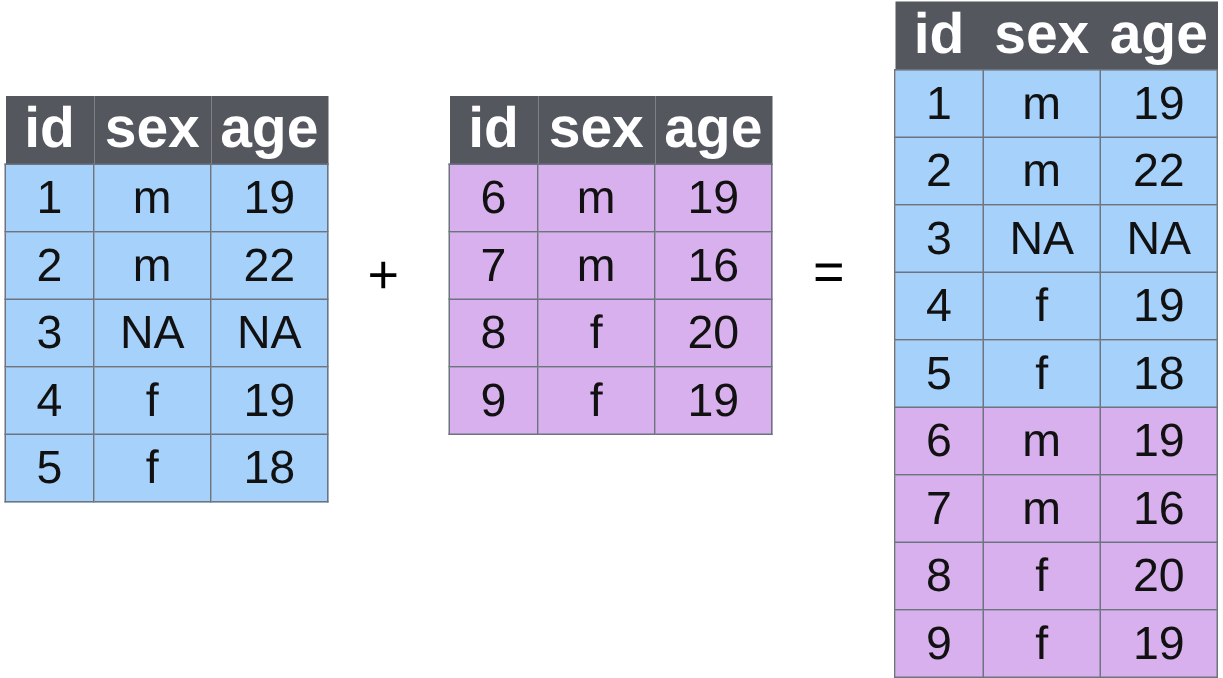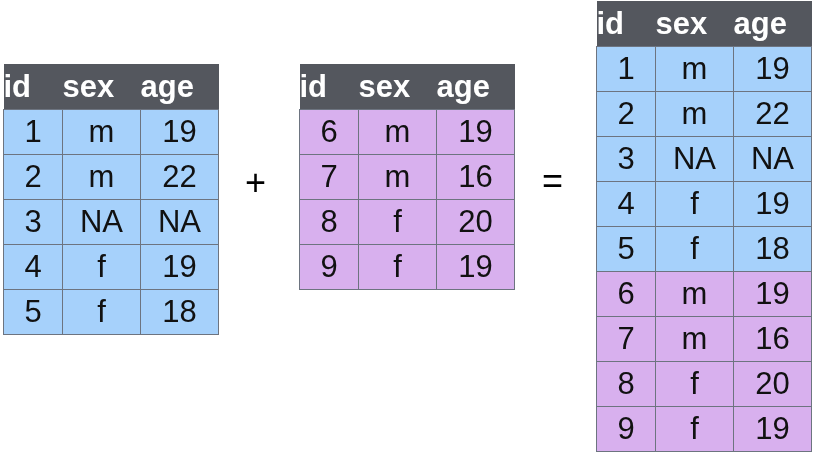--- a/index.html
+++ b/index.html
@@ -1,20 +1,20 @@
 <!DOCTYPE html>
 <html><head>
 <meta charset="utf-8">
 <style>
   html, body { margin:0; padding:0; background:#ffffff; }
   body { width:815px; height:452px; position:relative; overflow:hidden;
          font-family:"Liberation Sans", sans-serif; }
   .tbl { position:absolute; border-collapse:collapse; table-layout:fixed; }
-  .tbl th { background:#54575e; color:#ffffff; font-weight:bold; font-size:31px;
-            height:45px; padding:0; text-align:left; border:none; }
+  .tbl th { background:#54575e; color:#ffffff; font-weight:bold; font-size:38px;
+            height:45px; padding:0; text-align:center; border:none; }
   .tbl td { font-size:31px; color:#111111; height:44px; padding:0; text-align:center;
             border:1px solid #6d7480; }
   .tbl col.c1 { width:59px; } .tbl col.c2 { width:78px; } .tbl col.c3 { width:78px; }
   .blue td { background:#a6d1fb; }
   .purple td { background:#d8b0ee; }
   #t1 { left:3px; top:64px; }
   #t2 { left:299px; top:64px; }
   #t3 { left:596px; top:1px; }
   .op { position:absolute; font-size:36px; color:#000; }
   #plus { left:245px; top:162px; }

